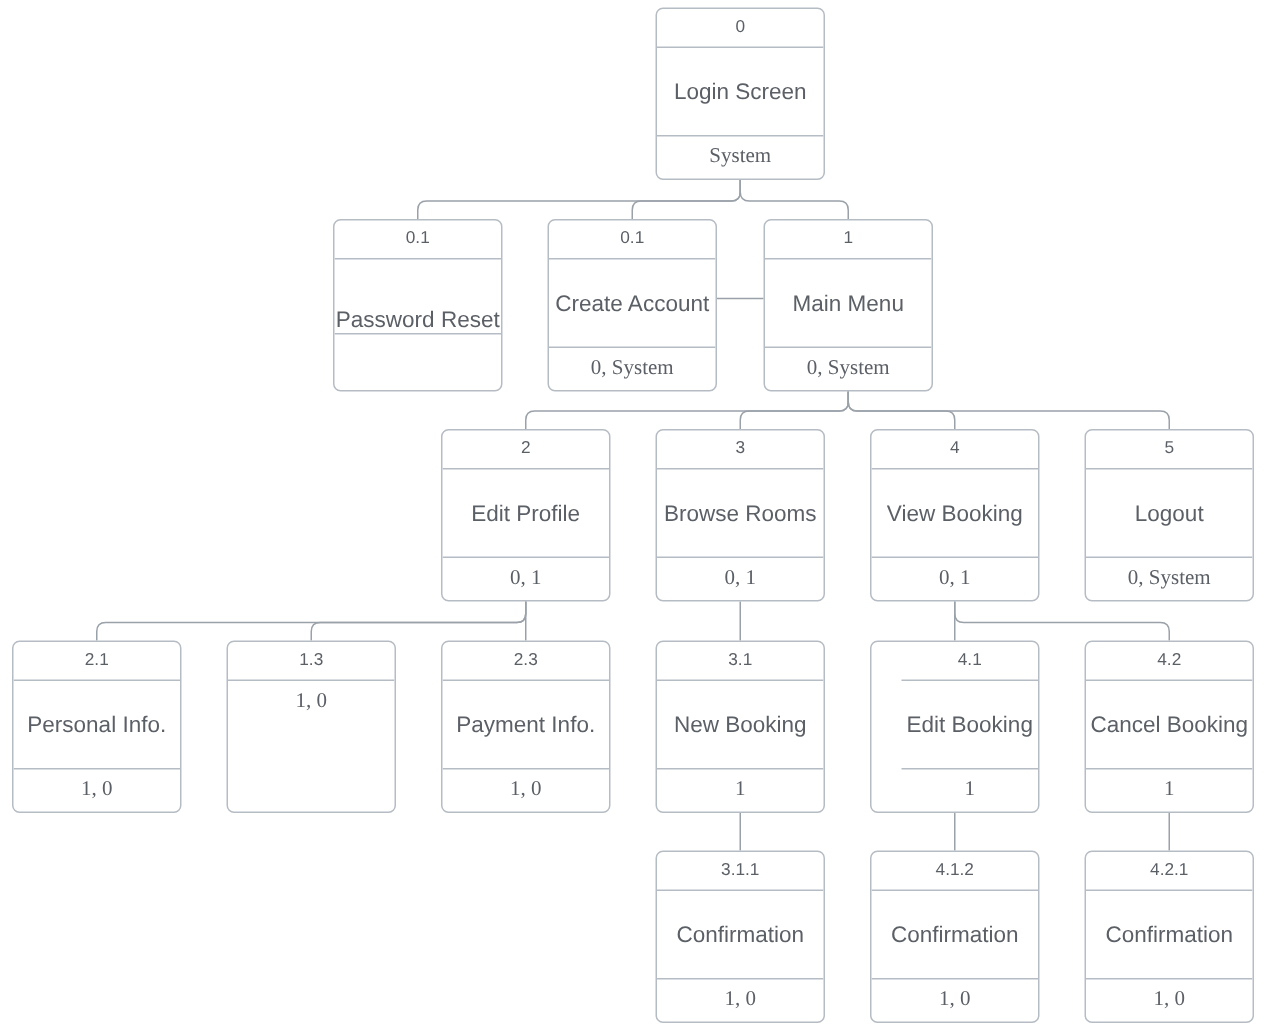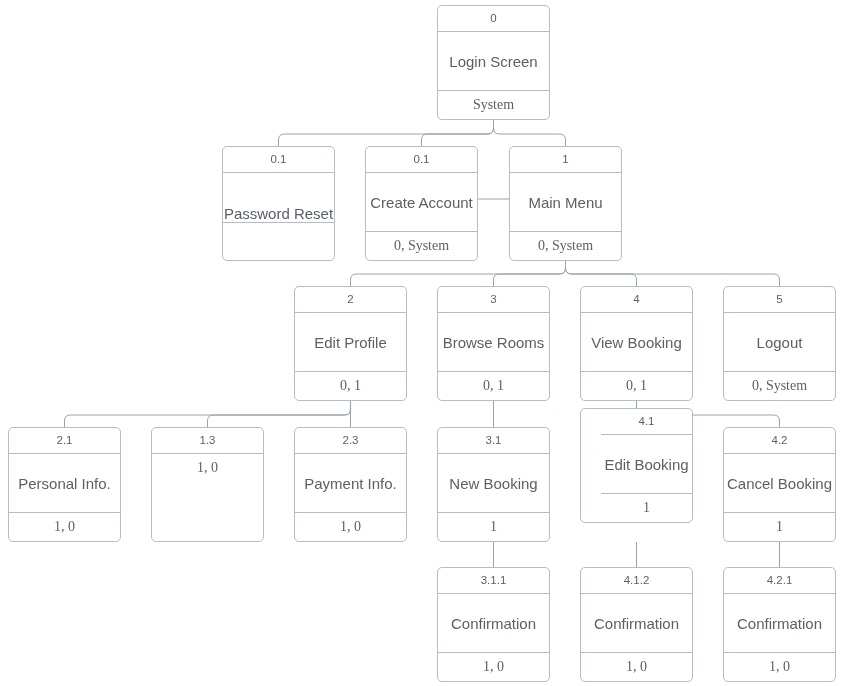--- a/index.html
+++ b/index.html
@@ -149,21 +149,21 @@
       <div class="node" style="left: 294px; top: 427px;">
         <div class="node-id">2.3</div>
         <div class="node-title">Payment Info.</div>
         <div class="node-meta">1, 0</div>
       </div>
       <div class="node" style="left: 437px; top: 427px;">
         <div class="node-id">3.1</div>
         <div class="node-title">New Booking</div>
         <div class="node-meta">1</div>
       </div>
-      <div class="node" style="left: 580px; top: 408px; padding-left: 20px;">
+      <div class="node" style="left: 580px; top: 427px; padding-left: 20px;">
         <div class="node-id">4.1</div>
         <div class="node-title">Edit Booking</div>
         <div class="node-meta">1</div>
       </div>
       <div class="node" style="left: 723px; top: 427px;">
         <div class="node-id">4.2</div>
         <div class="node-title">Cancel Booking</div>
         <div class="node-meta">1</div>
       </div>
       <div class="node" style="left: 437px; top: 567px;">

